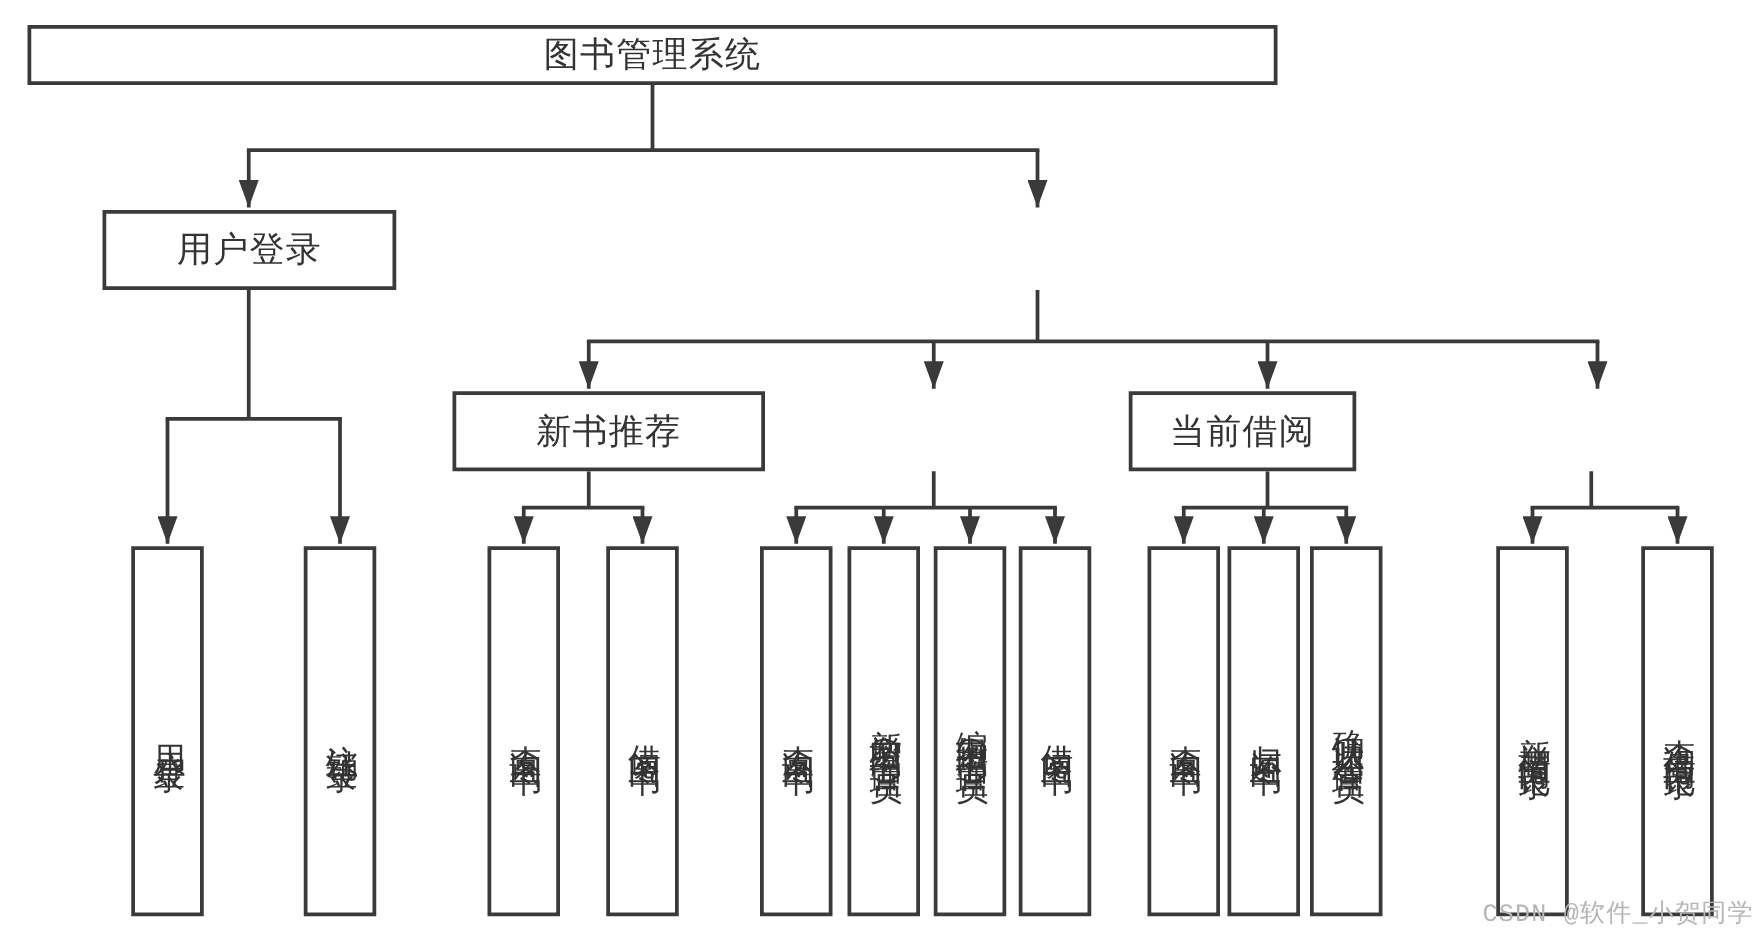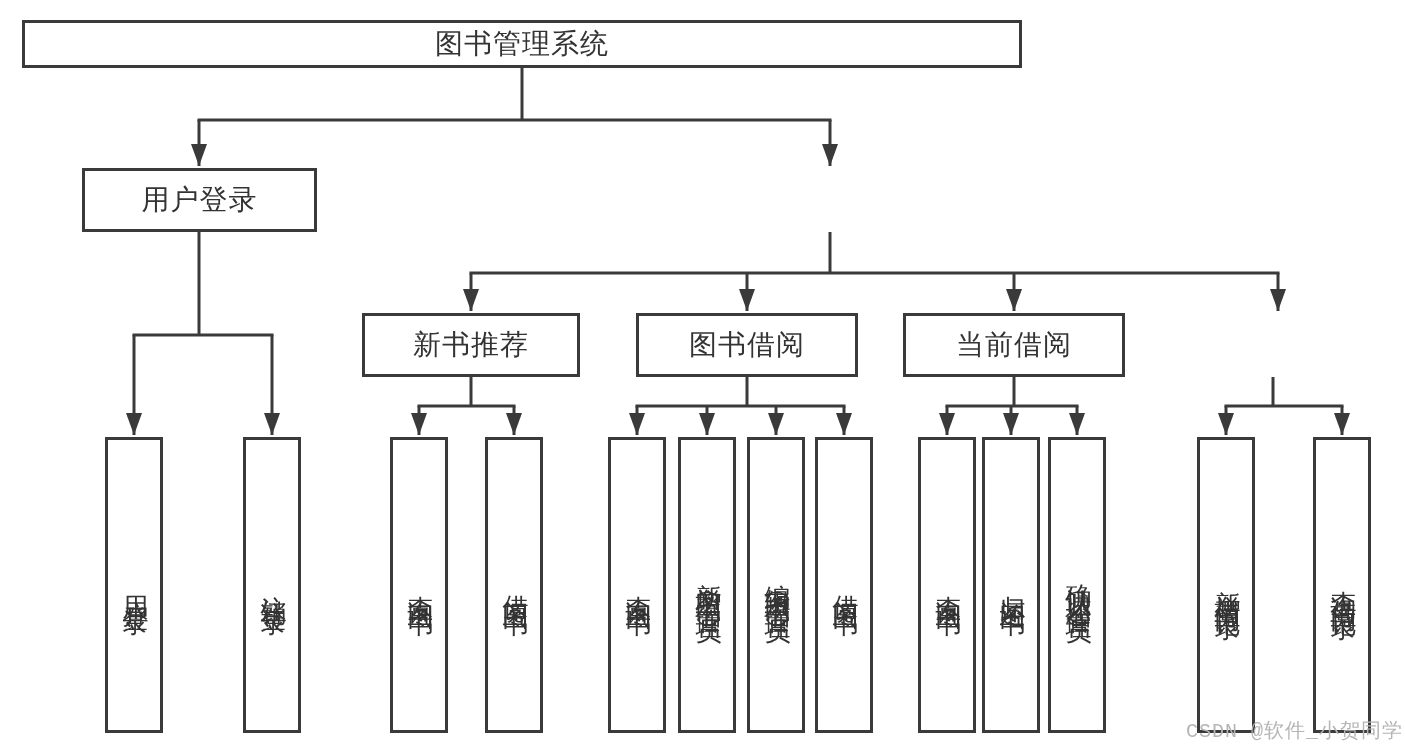--- a/index.html
+++ b/index.html
@@ -126,23 +126,22 @@
     <path d="M1273 377 V406"></path>
     <path d="M1226 406 H1342" stroke-linecap="square"></path>
     <path d="M1226 406 V435" marker-end="url(#arr)"></path>
     <path d="M1342 406 V435" marker-end="url(#arr)"></path>
   </svg>
 
   <div class="node root">图书管理系统</div>
 
   <div class="node lvl2" style="left:82px;width:235px">用户登录</div>
 
-  <div class="node lvl3" style="left:362px;width:218px">新书推荐</div>
-  <div class="node lvl3" style="left:636px;width:222px">图书借阅</div>
-  <div class="node lvl3" style="left:903px;width:222px">当前借阅</div>
+  <div class="node lvl3" style="left:362px;width:250px">新书推荐</div>
+  <div class="node lvl3" style="left:903px;width:182px">当前借阅</div>
 
   <div class="leaf" style="left:105px">用户登录</div>
   <div class="leaf" style="left:243px">注销登录</div>
   <div class="leaf" style="left:390px">查询图书</div>
   <div class="leaf" style="left:485px">借阅图书</div>
   <div class="leaf" style="left:608px">查询图书</div>
   <div class="leaf" style="left:678px">新增图书（管理员）</div>
   <div class="leaf" style="left:747px">编辑图书（管理员）</div>
   <div class="leaf" style="left:815px">借阅图书</div>
   <div class="leaf" style="left:918px">查询图书</div>

